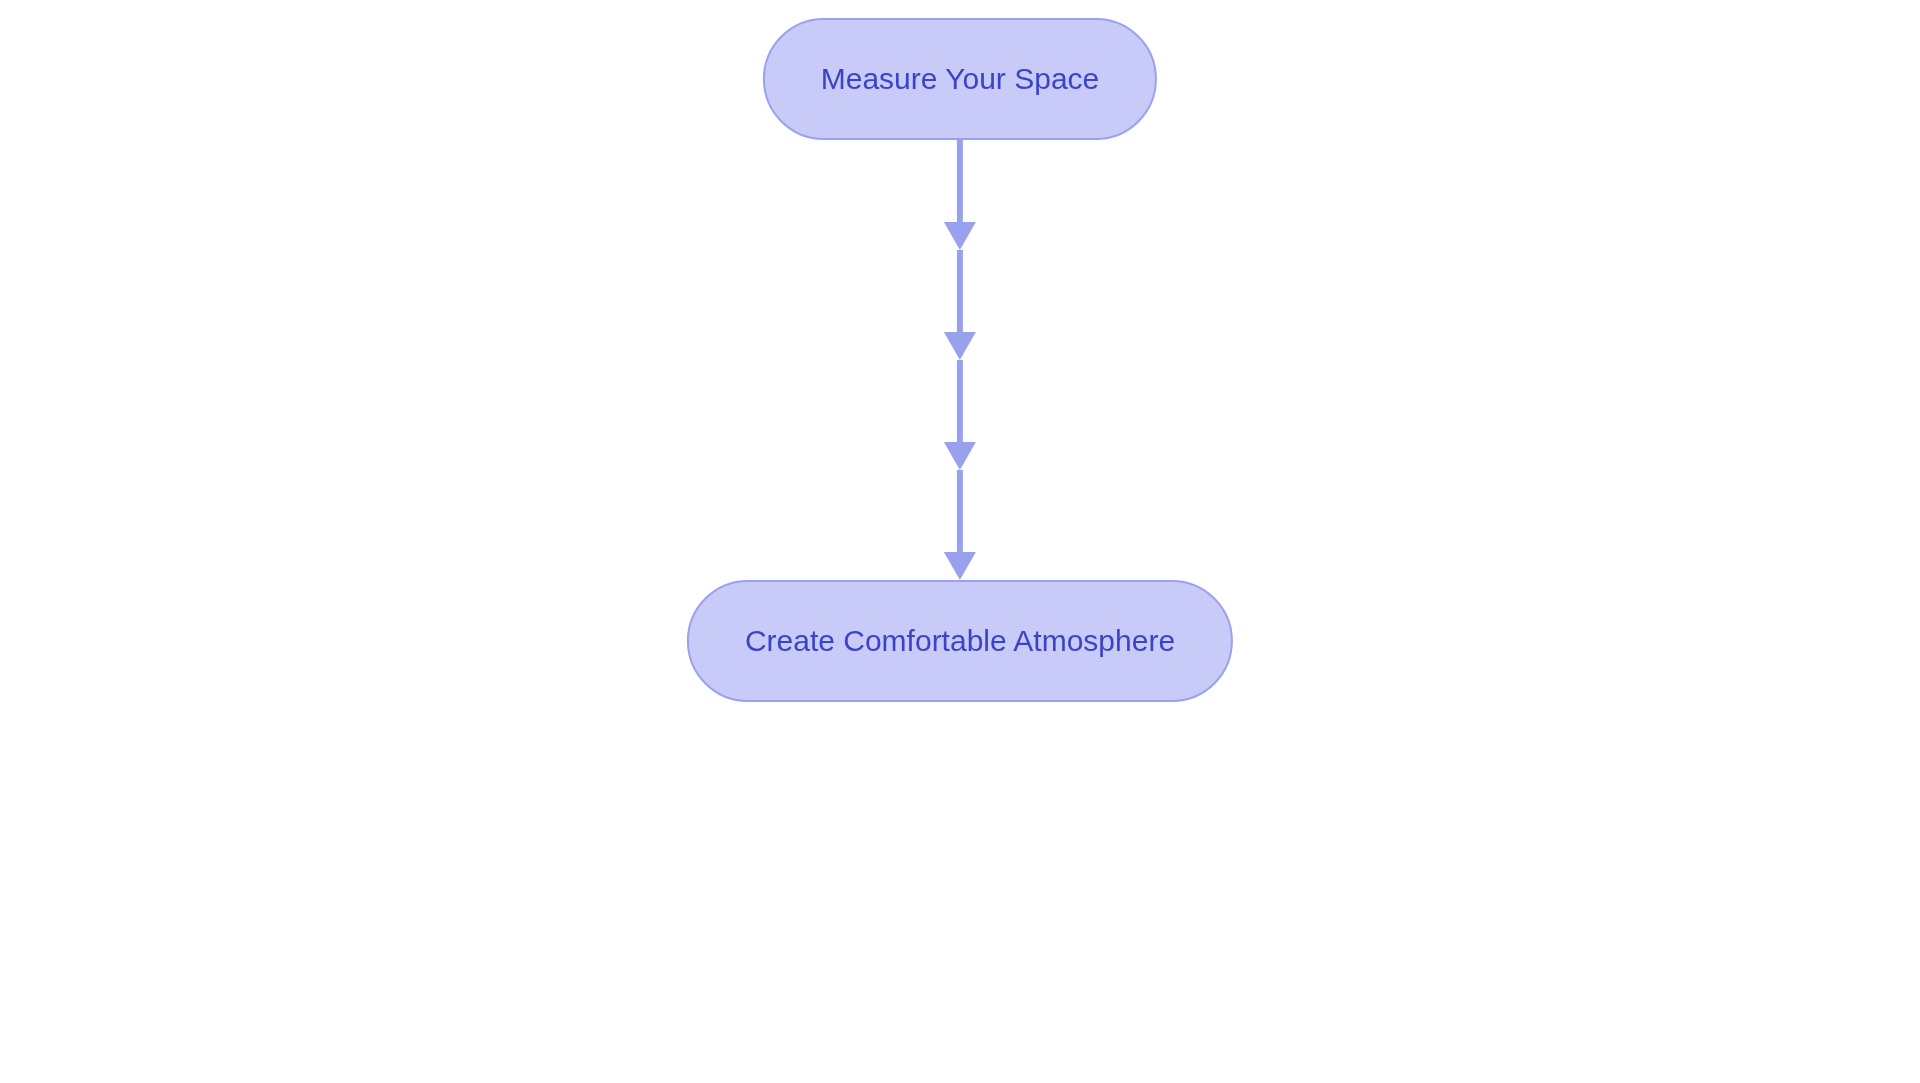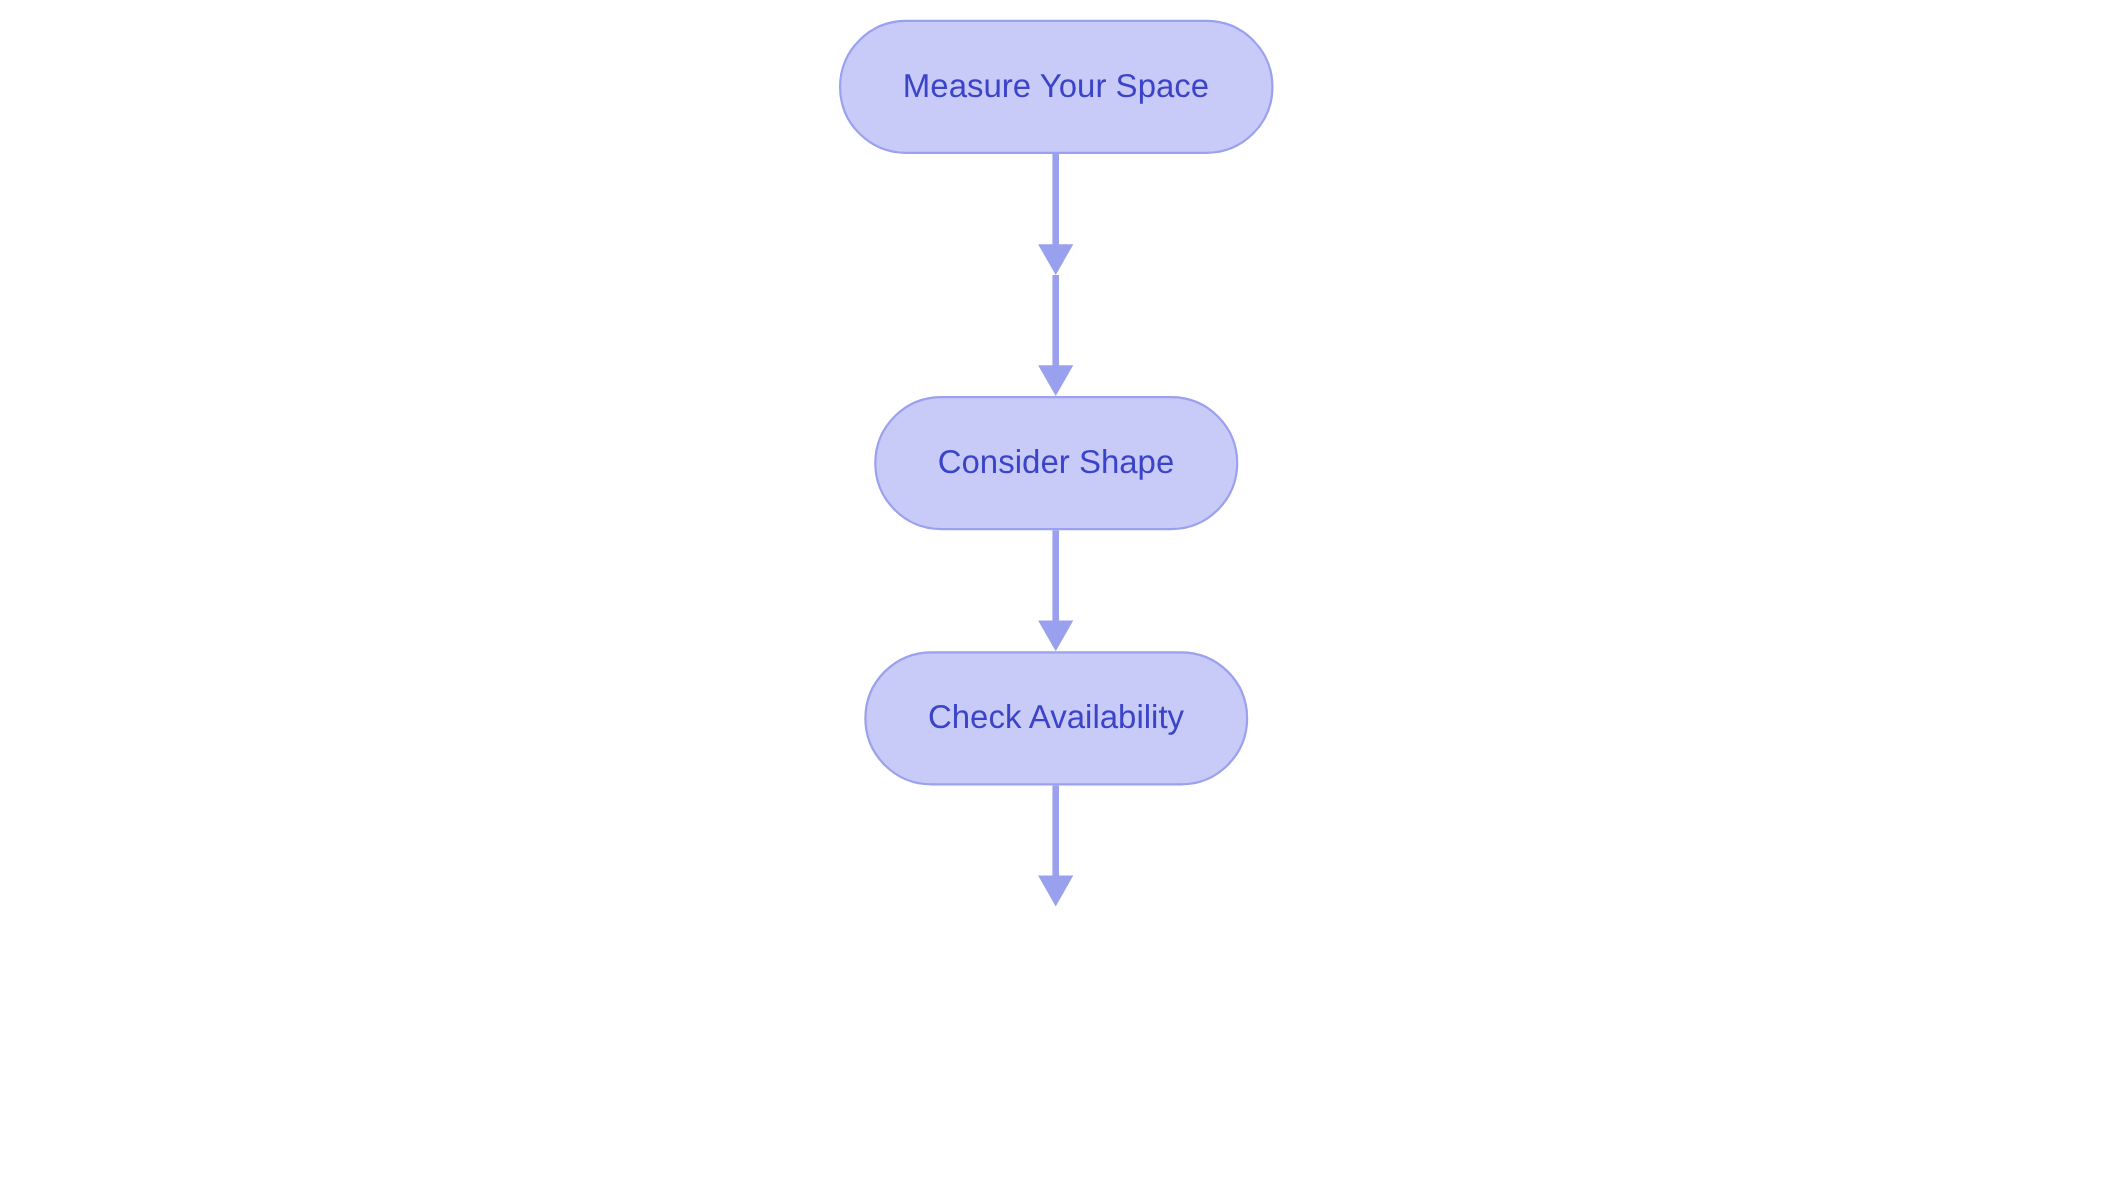--- a/index.html
+++ b/index.html
@@ -71,29 +71,28 @@
       <div class="stem"></div>
       <div class="head"></div>
     </div>
 
 
     <div class="connector">
       <div class="stem"></div>
       <div class="head"></div>
     </div>
 
-    <div class="node">Consider Shape</div>
-
-    <div class="connector">
-      <div class="stem"></div>
-      <div class="head"></div>
-    </div>
-
-    <div class="node">Check Availability</div>
 
     <div class="connector">
       <div class="stem"></div>
       <div class="head"></div>
     </div>
 
 
+    <div class="connector">
+      <div class="stem"></div>
+      <div class="head"></div>
+    </div>
+
+    <div class="node">Create Comfortable Atmosphere</div>
+
   </div>
 </div>
 
 </body></html>

